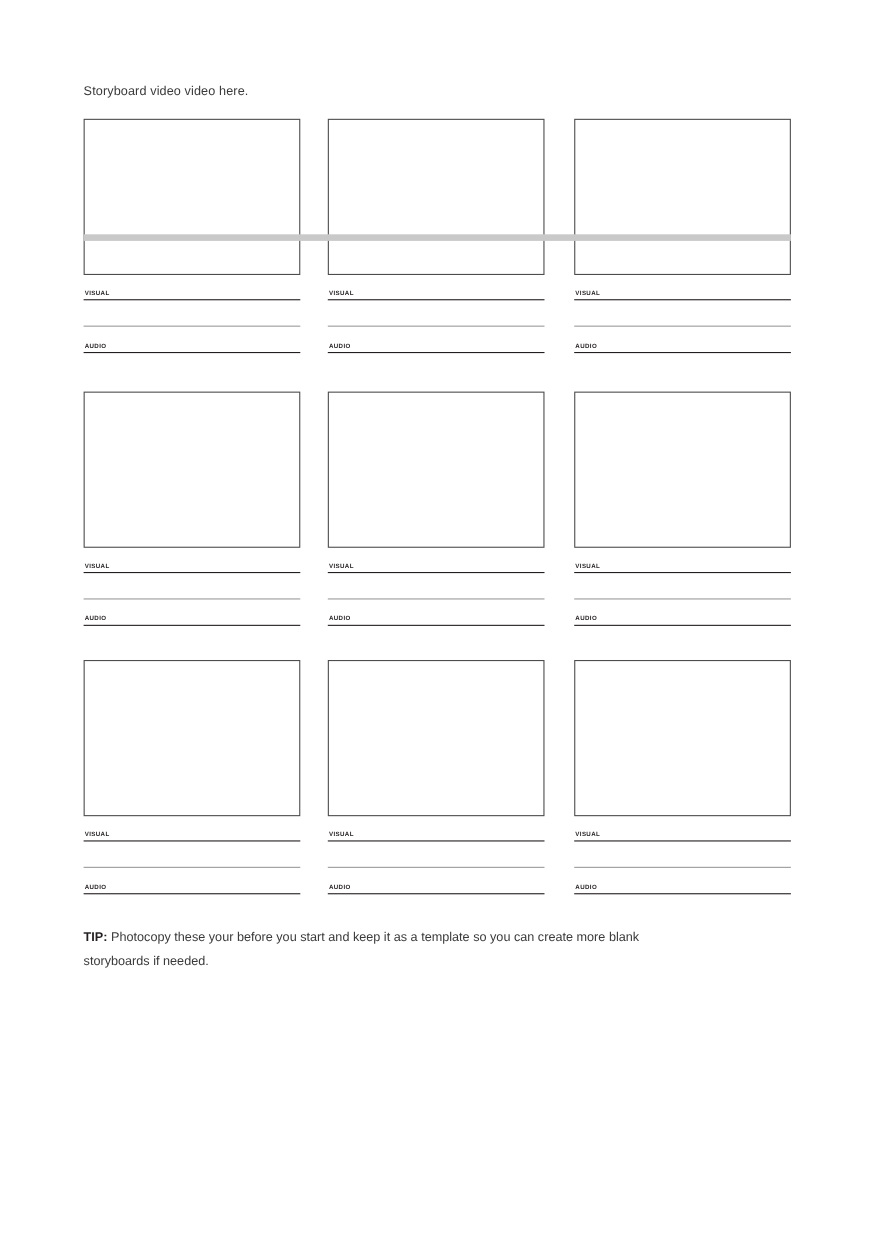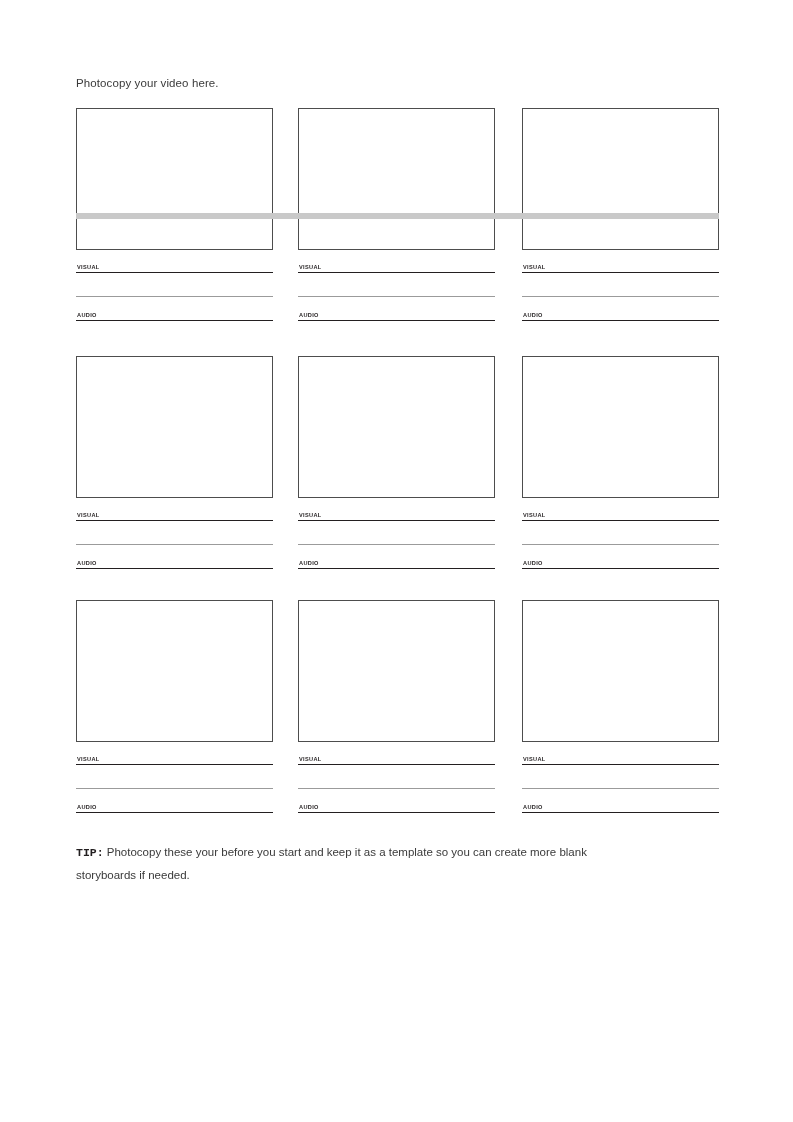--- a/index.html
+++ b/index.html
@@ -106,29 +106,28 @@
     left: 76px;
     top: 841px;
     width: 560px;
     font-size: 11.5px;
     line-height: 22px;
     color: #3a3a3a;
   }
   .tip b {
     font-weight: 700;
     color: #231f20;
-    font-family: Liberation Mono, monospace;
   }
 </style>
 </head>
 <body>
 
 <div class="page">
 
-  <div class="page-title">Photocopy your video here.</div>
+  <div class="page-title">Storyboard video video here.</div>
 
   <div class="grid" id="grid">
       <div class="cell" style="left: 76px; top: 108px;">
         <div class="frame"></div>
         <div class="lines">
           <span class="lbl">VISUAL</span>
           <div class="rule"></div>
           <div class="gap-visual"></div>
           <div class="rule light"></div>
           <div class="gap-mid"></div>

